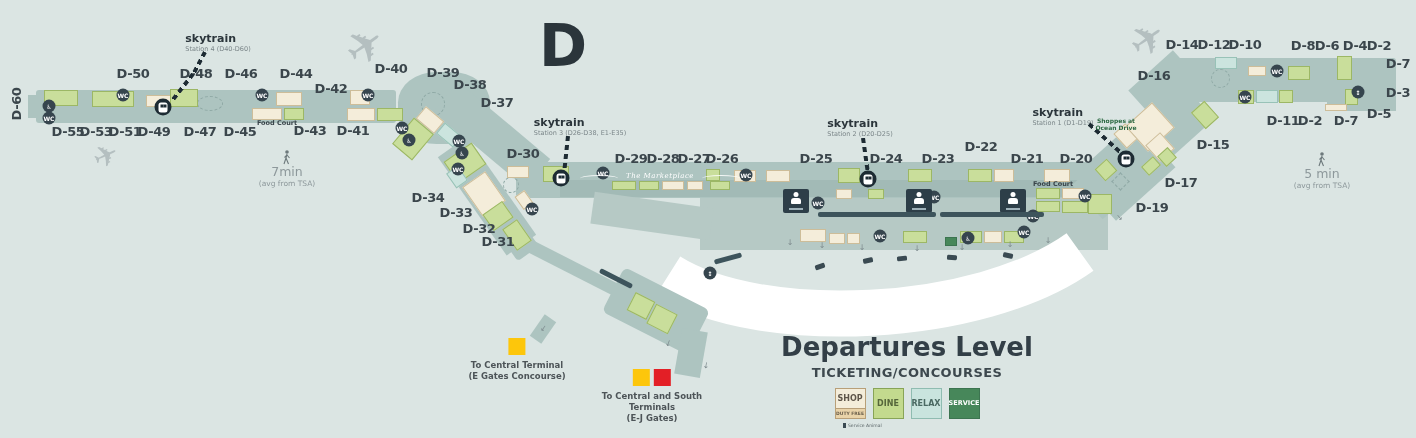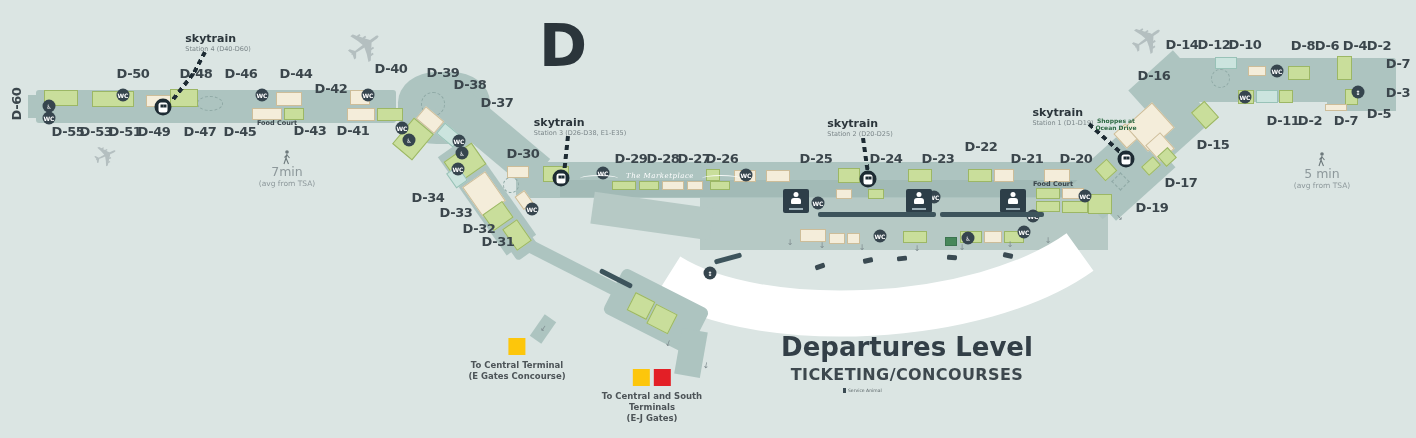--- a/index.html
+++ b/index.html
@@ -56,21 +56,21 @@
   .transfer{position:absolute;text-align:center;transform:translate(-50%,0);}
   .transfer .sqrow{display:flex;justify-content:center;gap:4px;margin-bottom:5px;}
   .transfer .sq{width:17px;height:17px;}
   .transfer .sq.yellow{background:#fdc60b;}
   .transfer .sq.red{background:#e31f26;}
   .transfer .ln{font-weight:bold;font-size:8.5px;color:#4d5458;line-height:1.3;white-space:nowrap;}
   #bigD{position:absolute;left:563px;top:46px;transform:translate(-50%,-50%);
         font-size:58px;font-weight:bold;color:#2b353b;}
   #legend{position:absolute;left:907px;top:333px;transform:translateX(-50%);text-align:center;width:260px;}
   #legend .lt1{font-size:26px;font-weight:bold;color:#333f47;line-height:1.1;}
-  #legend .lt2{font-size:16px;font-weight:bold;color:#3d484e;letter-spacing:.4px;margin-top:3px;}
+  #legend .lt2{font-size:13px;font-weight:bold;color:#3d484e;letter-spacing:.4px;margin-top:3px;}
   #legend .boxes{display:flex;justify-content:center;align-items:flex-start;gap:7px;margin-top:8px;}
   .lbox{width:31px;height:31px;display:flex;align-items:center;justify-content:center;
         font-weight:bold;border:1px solid;}
   .lbox.shop{height:21px;background:#f4edda;border-color:#b89f78;color:#5f564a;font-size:8px;}
   .lsub{width:31px;height:10px;background:#e9d3a9;border:1px solid #b89f78;border-top:none;
         font-size:4.5px;font-weight:bold;color:#6b5f4c;display:flex;align-items:center;justify-content:center;}
   .lbox.dine{background:#c3da8e;border-color:#88a457;color:#55663a;font-size:8px;}
   .lbox.relax{background:#c9e4de;border-color:#8fbcb1;color:#4b6a63;font-size:8px;}
   .lbox.service{background:#47875a;border-color:#3c7450;color:#fff;font-size:6.5px;}
   #legend .note{margin-top:4px;font-size:4.5px;color:#5a6568;text-align:left;padding-left:66px;
@@ -128,20 +128,29 @@
       </svg>
   </div>
   <div class="walk" style="left:1322px;top:166px;">
     <span class="t">5 min</span>
     <span class="n">(avg from TSA)</span>
   </div>
 
   <div id="legend">
     <div class="lt1">Departures Level</div>
     <div class="lt2">TICKETING/CONCOURSES</div>
+    <div class="boxes">
+      <div>
+        <div class="lbox shop">SHOP</div>
+        <div class="lsub">DUTY FREE</div>
+      </div>
+      <div class="lbox dine">DINE</div>
+      <div class="lbox relax">RELAX</div>
+      <div class="lbox service">SERVICE</div>
+    </div>
     <div class="note">
         <i></i>
         <span>Service Animal</span>
       </div>
   </div>
 
   <div class="transfer" id="transfer-0" style="left:517px;top:338px;">
       <div class="sqrow">
         <div class="sq yellow"></div>
       </div>

